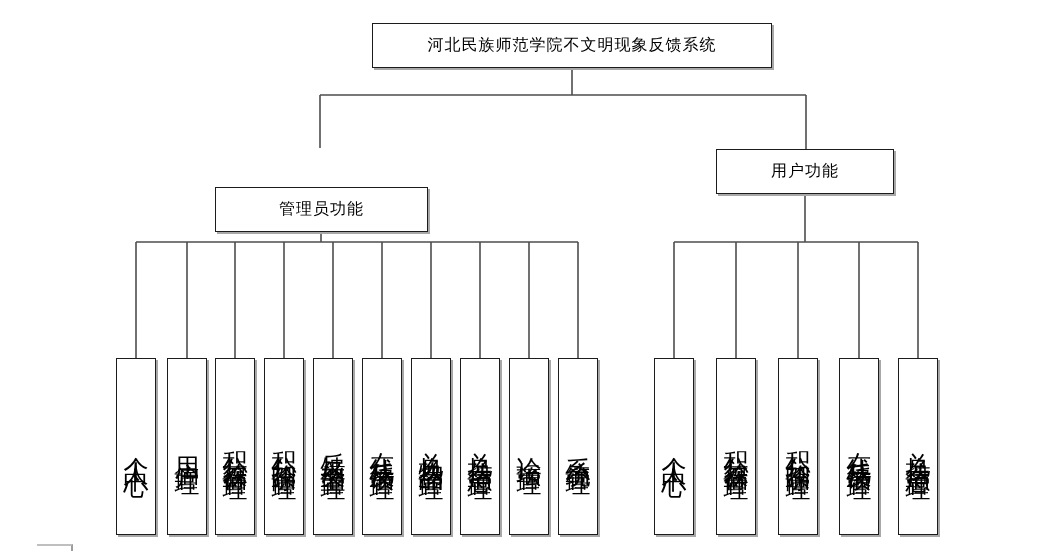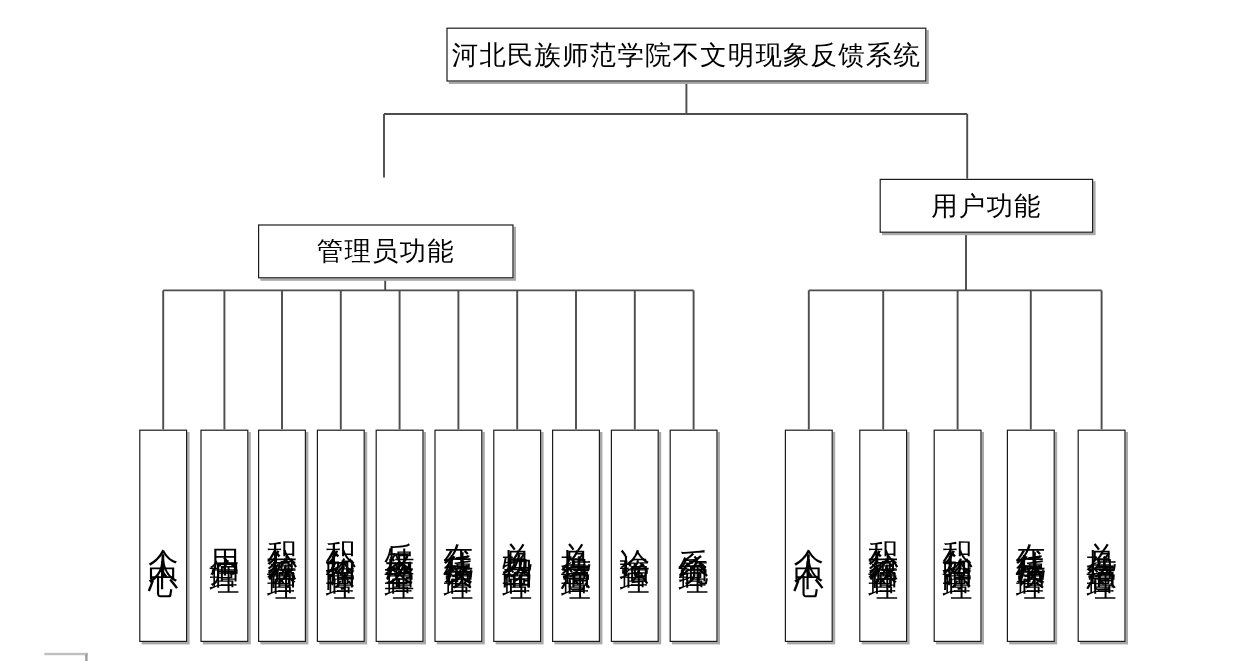--- a/index.html
+++ b/index.html
@@ -29,21 +29,21 @@
     background: #ffffff;
     border: 1.6px solid #1c1c1c;
     box-shadow: 2px 2px 0 0 #a8a8a8;
     display: flex;
     align-items: center;
     justify-content: center;
     color: #000000;
   }
 
   .node.h-text {
-    font-size: 22px;
+    font-size: 16px;
     letter-spacing: 1px;
     white-space: nowrap;
   }
 
   .node.leaf {
     top: 358px;
     width: 40px;
     height: 177px;
   }
   .node.leaf .v-text {
@@ -99,21 +99,21 @@
   </svg>
 
   <div class="node h-text" style="left:372px; top:23px; width:400px; height:45px;">
     <span>河北民族师范学院不文明现象反馈系统</span>
   </div>
 
   <div class="node h-text" style="left:215px; top:148px; width:213px; height:45px;margin-top:39px;">
     <span>管理员功能</span>
   </div>
 
-  <div class="node h-text" style="left:716px; top:149px; width:178px; height:45px;margin-left:17px;">
+  <div class="node h-text" style="left:716px; top:149px; width:178px; height:45px;">
     <span>用户功能</span>
   </div>
 
   <div class="node leaf" style="left:116px;">
     <span class="v-text">个人中心</span>
   </div>
   <div class="node leaf" style="left:167px;">
     <span class="v-text">用户管理</span>
   </div>
   <div class="node leaf" style="left:215px;">

